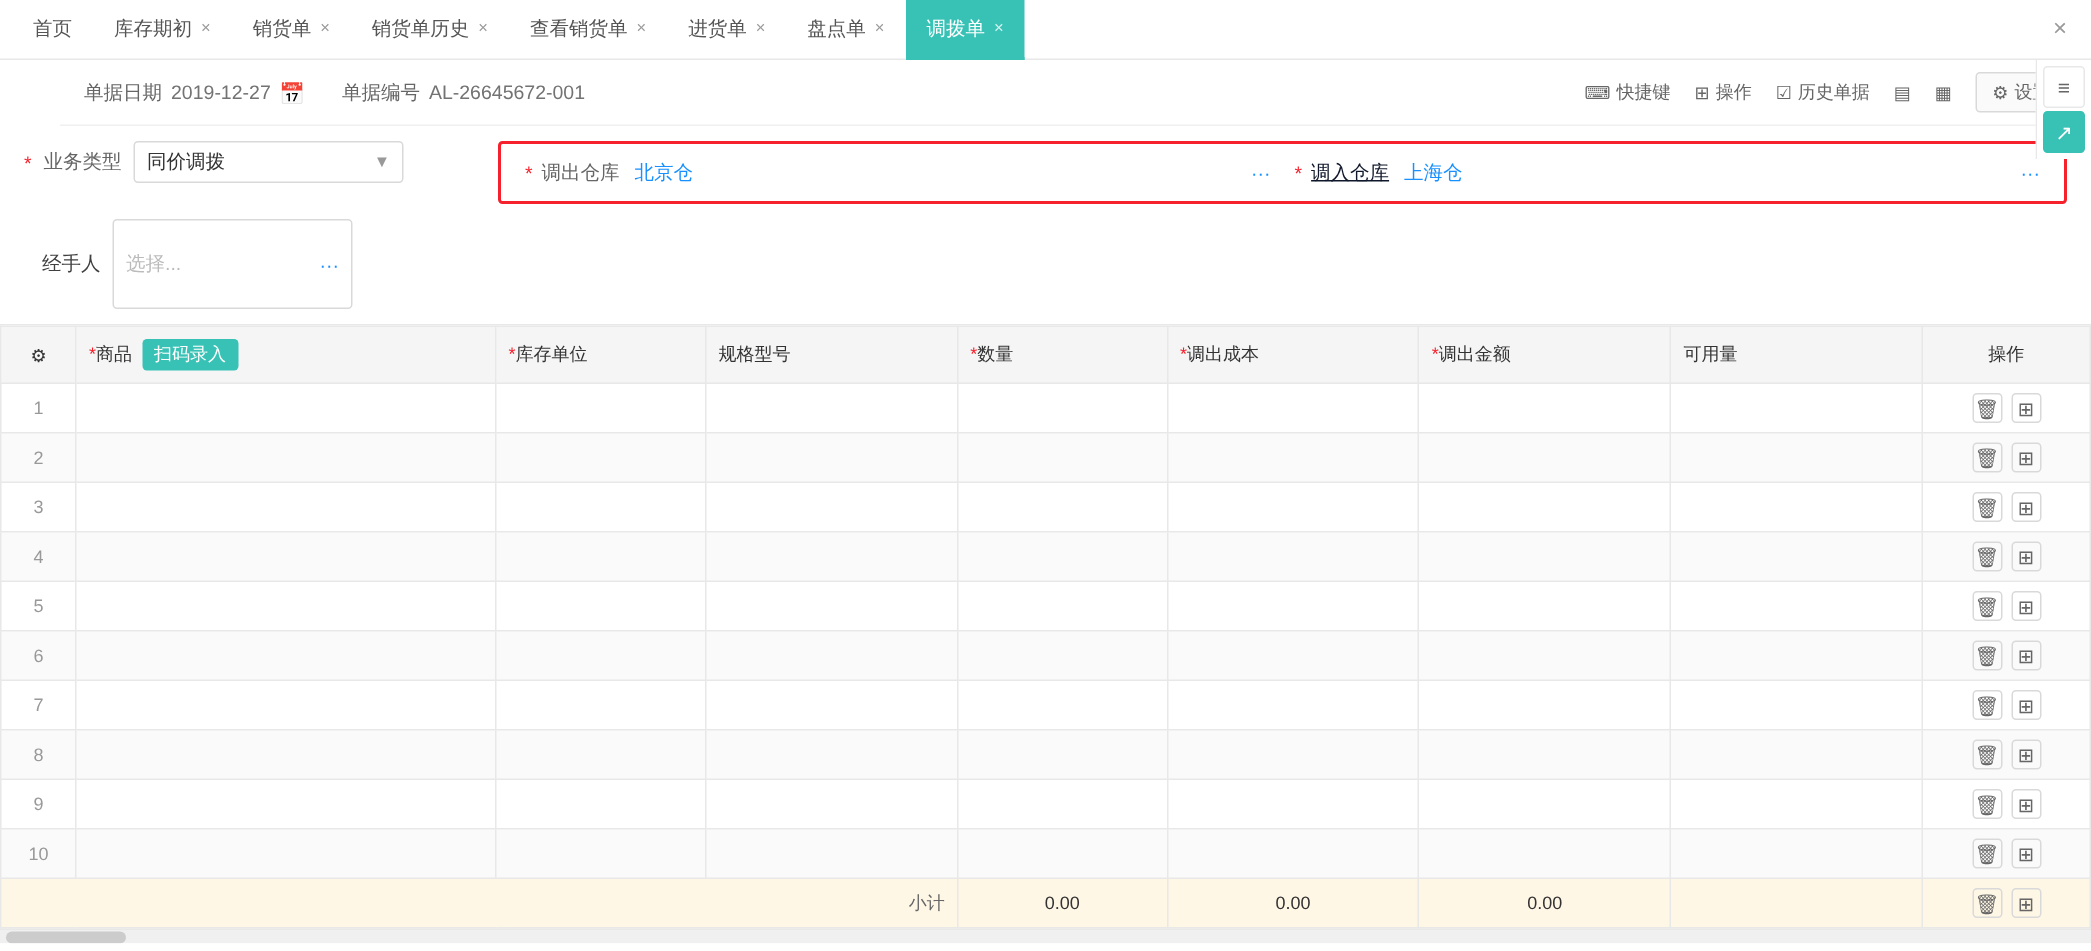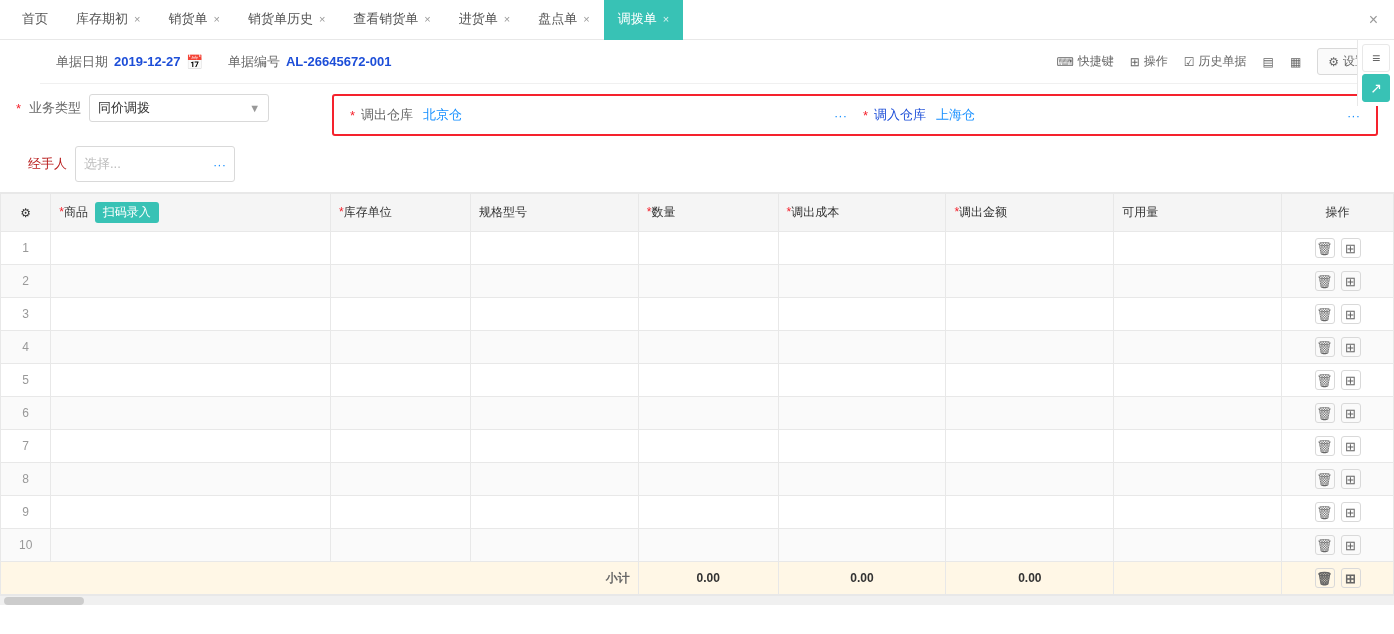--- a/index.html
+++ b/index.html
@@ -49,21 +49,21 @@
       margin-left: 40px;
     }
     .toolbar-item {
       display: flex;
       align-items: center;
       gap: 6px;
       font-size: 13px;
       color: #333;
     }
     .toolbar-label { color: #666; }
-    .toolbar-value { color: #1d4ed8; font-weight: 700; text-align: center; }
+    .toolbar-value { color: #737373; font-weight: 400; text-align: center; }
     .toolbar-right {
       margin-left: auto;
       display: flex;
       align-items: center;
       gap: 16px;
     }
     .toolbar-action {
       display: flex;
       align-items: center;
       gap: 4px;
@@ -108,21 +108,21 @@
     }
     td {
       border: 1px solid #e8e8e8;
       padding: 6px 8px;
       min-height: 32px;
       height: 32px;
       color: #333;
     }
     tr:nth-child(even) td { background: #fafafa; }
     .row-num { text-align: center; color: #999; width: 36px; }
-    .subtotal-row td { background: #fff7e6 !important; font-weight: 700; }
+    .subtotal-row td { background: #fff7e6 !important; font-weight: 400; }
     .subtotal-label { text-align: right; color: #666; }
 
     
     .action-cell { display: flex; align-items: center; gap: 6px; justify-content: center; }
     .action-icon { 
       width: 20px; height: 20px; 
       border: 1px solid #d9d9d9; 
       border-radius: 3px; 
       display: flex; align-items: center; justify-content: center;
       cursor: pointer; 
@@ -298,30 +298,30 @@
 
       <div style="display:flex; align-items:center; gap:6px; flex:1;">
         <span style="color:#f5222d;">*</span>
         <span style="color:#666; white-space:nowrap;">调出仓库</span>
         <span style="color:#1890ff; margin-left:4px;">北京仓</span>
         <span style="color:#1890ff; cursor:pointer; margin-left:auto;">···</span>
       </div>
 
       <div style="display:flex; align-items:center; gap:6px; flex:1;">
         <span style="color:#f5222d;">*</span>
-        <span style="color:#1d4ed8; white-space:nowrap;">调入仓库</span>
+        <span style="color:#0f172a; white-space:nowrap;text-decoration:underline;">调入仓库</span>
         <span style="color:#1890ff; margin-left:4px;">上海仓</span>
         <span style="color:#1890ff; cursor:pointer; margin-left:auto;">···</span>
       </div>
     </div>
   </div>
 
   <div style="display:flex; align-items:center; gap:8px; margin-bottom: 10px;">
-    <span style="color:#b91c1c; padding-left: 12px;">经手人</span>
-    <div style="display:flex; align-items:center; border:1px solid #d9d9d9; border-radius:3px; padding:8px 8px; min-width:160px; cursor:pointer; background:#fff;">
+    <span style="color:#404040; padding-left: 12px;">经手人</span>
+    <div style="display:flex; align-items:center; border:1px solid #d9d9d9; border-radius:3px; padding:20px 8px; min-width:160px; cursor:pointer; background:#fff;">
       <span style="color:#bbb; flex:1;">选择...</span>
       <span style="color:#1890ff;">···</span>
     </div>
   </div>
 </div>
 
 <div class="table-container">
   <table>
     <thead>
       <tr>

